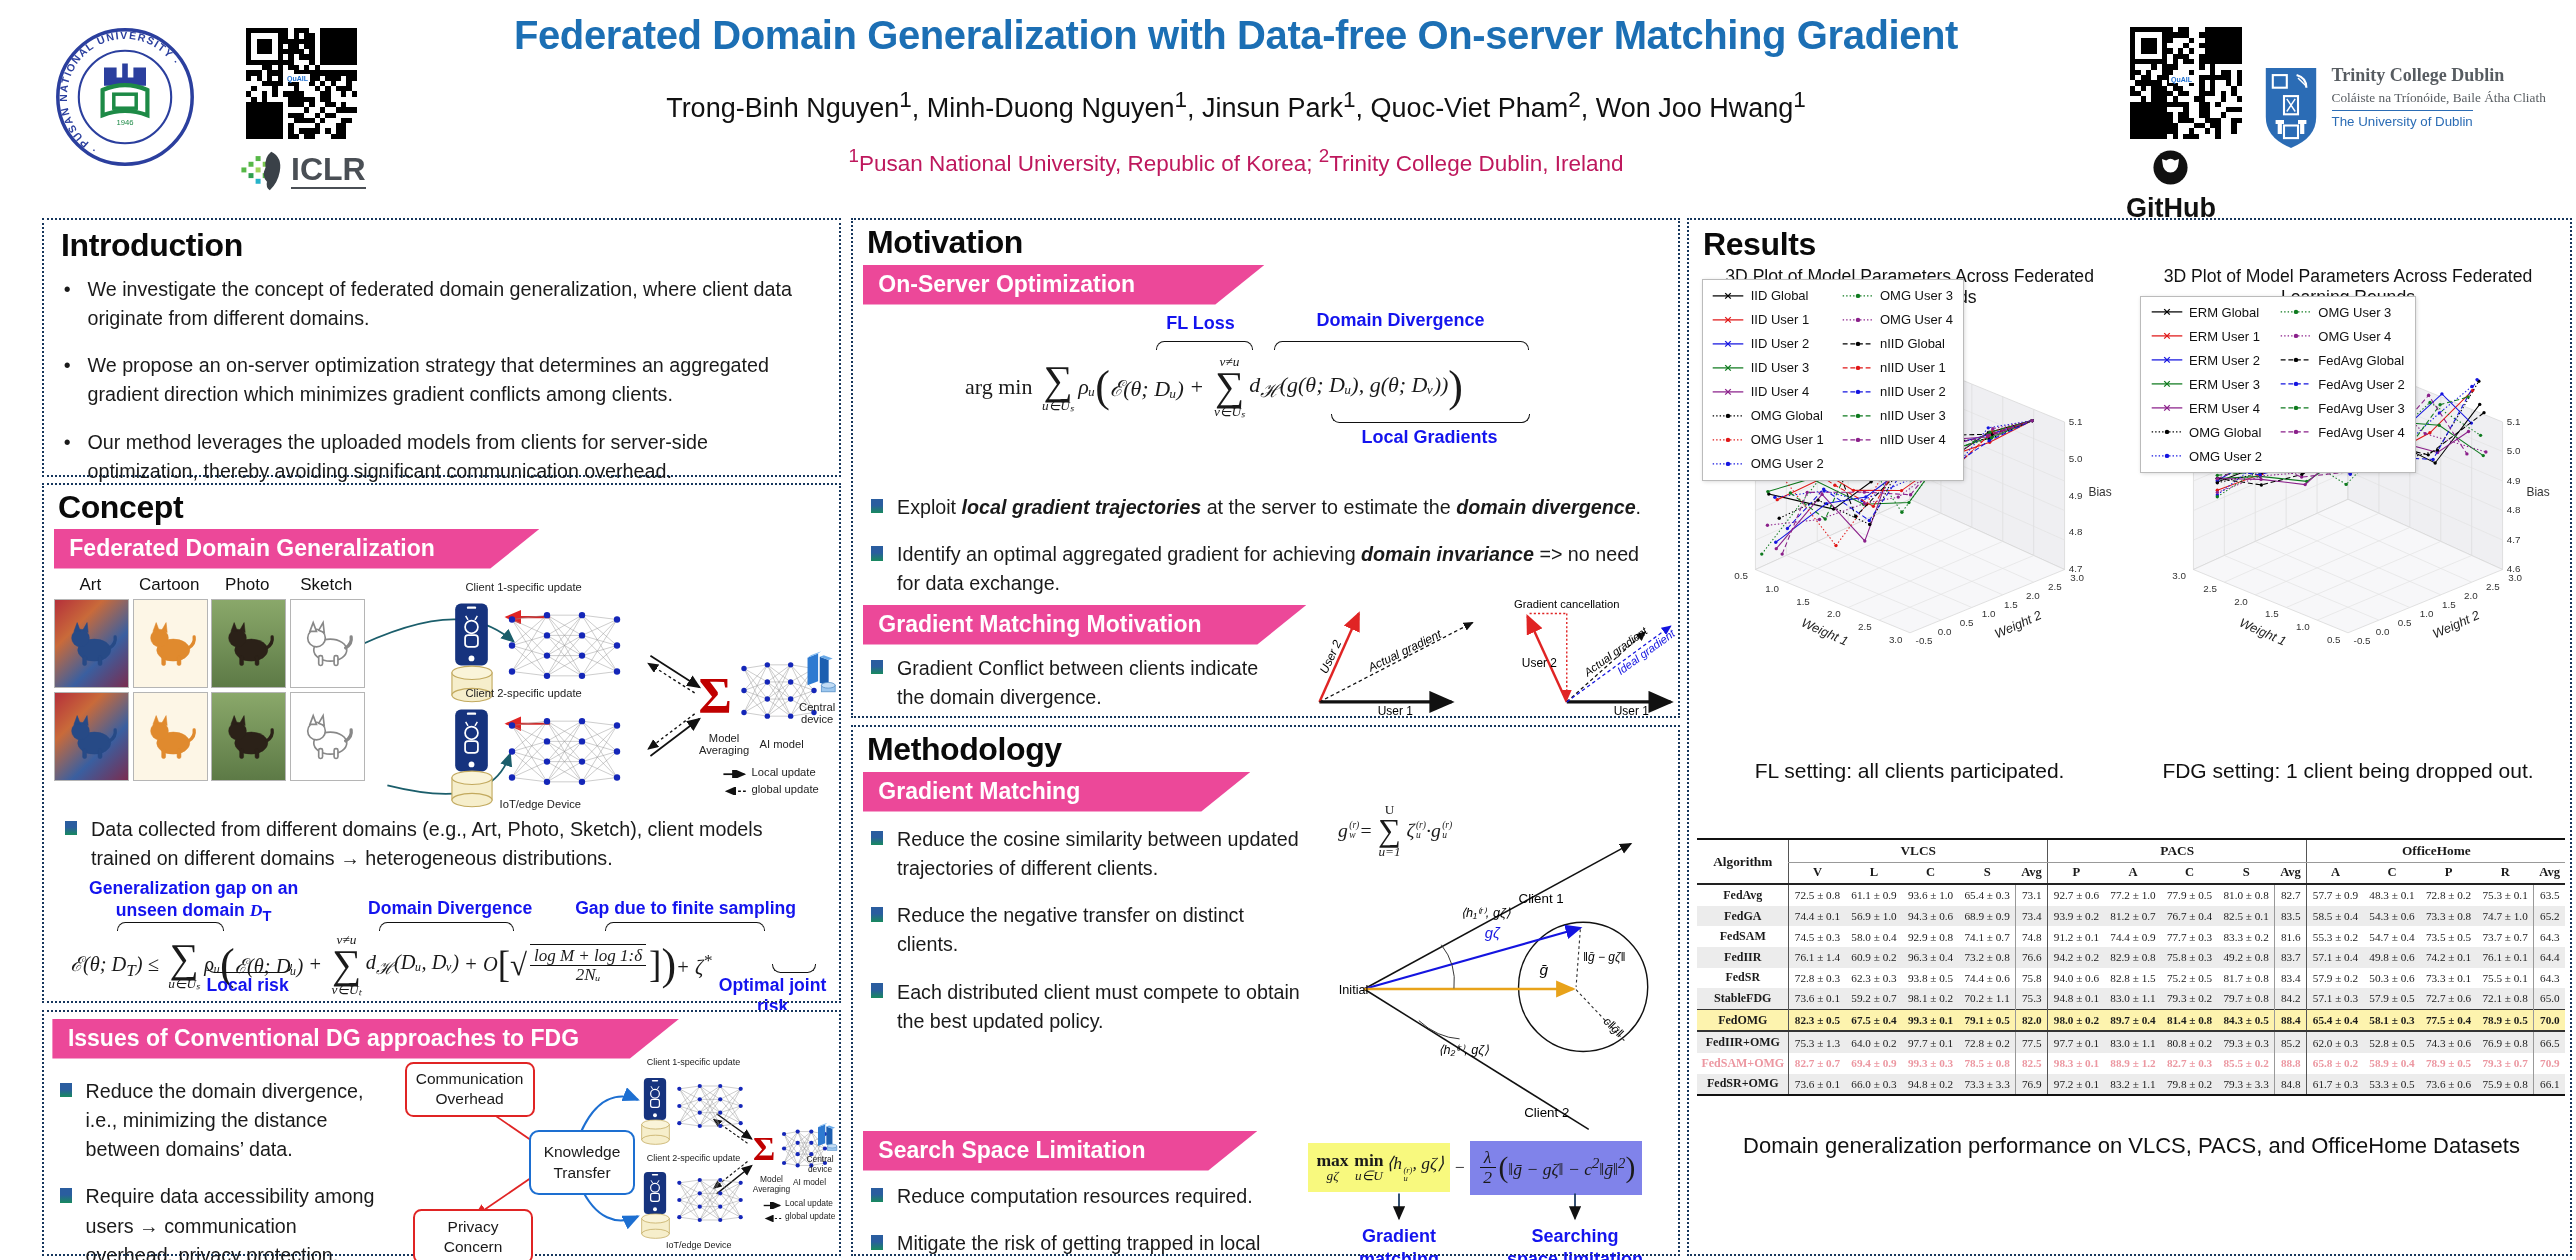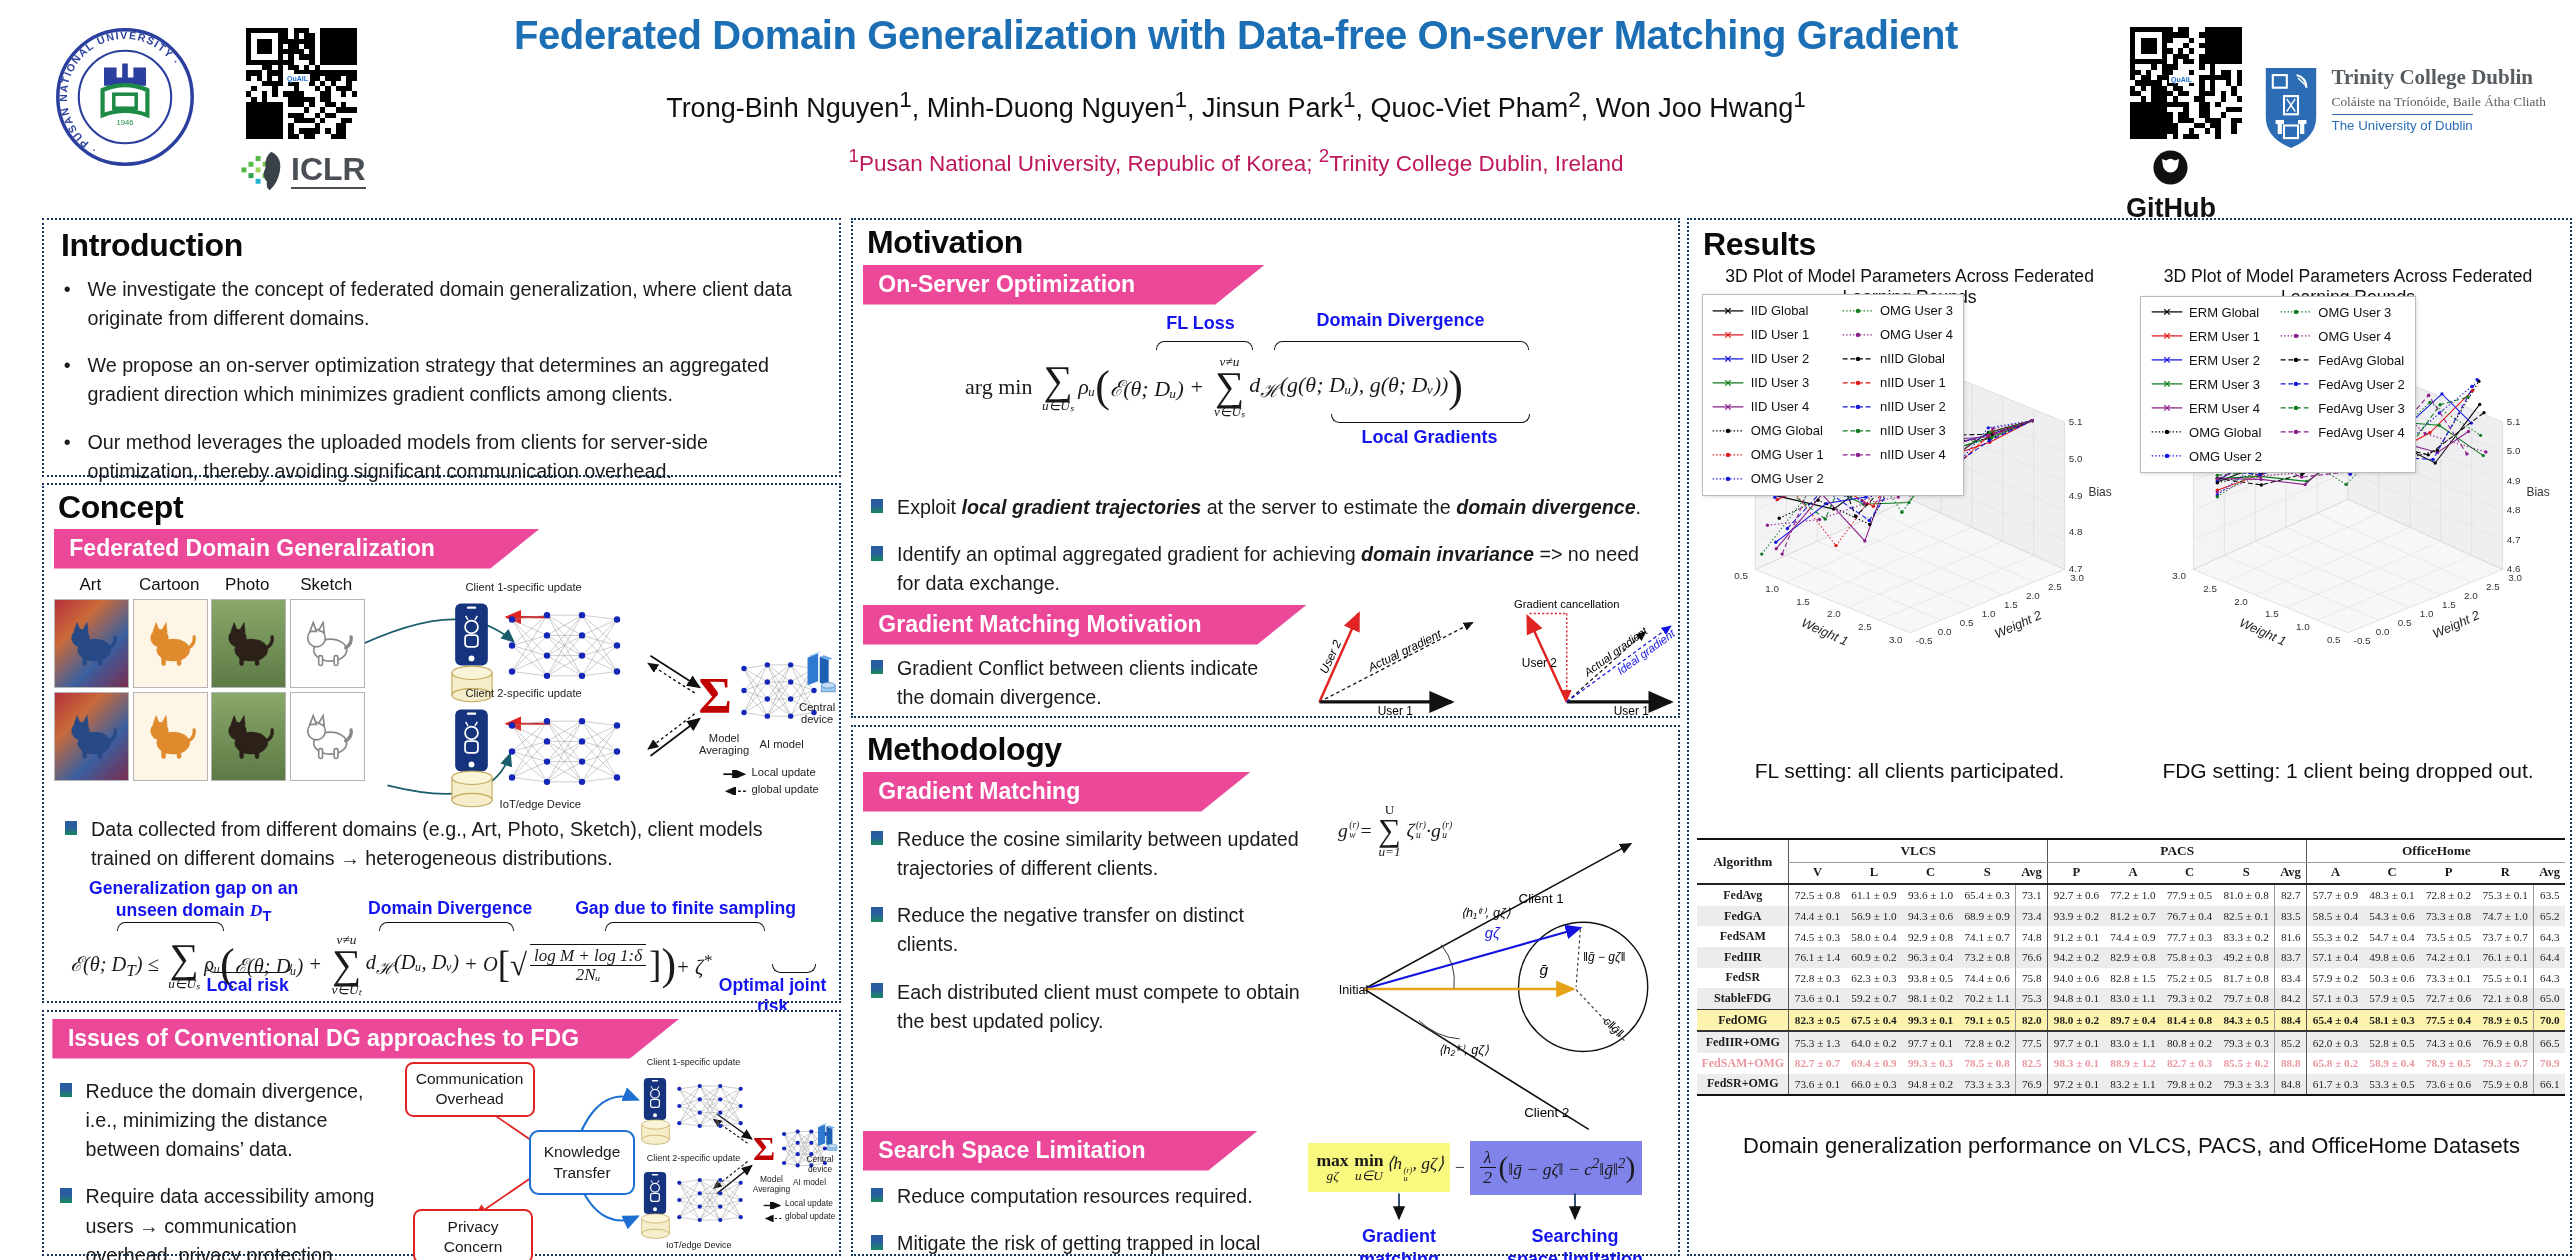--- a/index.html
+++ b/index.html
@@ -737,21 +737,21 @@
         <rect x="14" y="14" width="20" height="18" fill="none" stroke="#fff" stroke-width="3"></rect>
         <path d="M48,14 q14,4 14,18" fill="none" stroke="#fff" stroke-width="3"></path>
         <line x1="50" y1="18" x2="62" y2="30" stroke="#fff" stroke-width="2"></line>
         <rect x="30" y="44" width="20" height="26" fill="none" stroke="#fff" stroke-width="3"></rect>
         <line x1="34" y1="48" x2="46" y2="66" stroke="#fff" stroke-width="2"></line>
           <line x1="46" y1="48" x2="34" y2="66" stroke="#fff" stroke-width="2"></line>
         <path d="M18,78 h12 v6 h-3 v14 h-6 v-14 h-3 z M50,78 h12 v6 h-3 v14 h-6 v-14 h-3 z" fill="#fff"></path>
         <rect x="30" y="86" width="20" height="18" fill="none" stroke="#fff" stroke-width="3"></rect>
       </svg>
       <div>
-        <div style="font-size:21px;font-weight:bold;font-family:'Liberation Serif',serif;color:#575c61">Trinity College Dublin</div>
+        <div style="font-size:18px;font-weight:bold;font-family:'Liberation Serif',serif;color:#575c61">Trinity College Dublin</div>
         <div style="font-size:13.3px;font-family:'Liberation Serif',serif;color:#575c61;margin-top:4.2px">Coláiste na Tríonóide, Baile Átha Cliath</div>
         <div style="font-size:13.3px;color:#2b6cb5;margin-top:4.2px;border-top:1.4px solid #2b6cb5;display:inline-block;padding-top:2.8px">The University of Dublin</div>
       </div>
     </div>
   </div>
 
   <div class="section" style="left:42px;top:218px;width:799px;height:259px;">
     <div class="sec-title abs" style="left:17px;top:7px">Introduction</div>
     <ul class="blist dotlist abs" id="intro-list" style="left:19.7px;top:55px;width:759px;">
         <li>
@@ -1493,21 +1493,21 @@
         </svg>
       <div class="abs blue-lbl" style="left:28px;top:84px;width:126px;text-align:center;font-size:18px;line-height:1.3">Gradient matching</div>
       <div class="abs blue-lbl" style="left:197px;top:84px;width:140px;text-align:center;font-size:18px;line-height:1.3">Searching space limitation</div>
     </div>
   </div>
 
   <div class="section" style="left:1687px;top:218px;width:885px;height:1038px;">
     <div class="sec-title abs" style="left:14px;top:5.6px">Results</div>
     <div class="plot-box" style="left:5.6px;top:46px;">
       <div class="plot-title">3D Plot of Model Parameters Across Federated Learning Rounds</div>
-      <div class="legend-box" id="legend1" style="left:7px;top:28px;">
+      <div class="legend-box" id="legend1" style="left:7px;top:13px;">
           <div class="lcol">
             <div class="lent">
               <svg width="32" height="9.8" viewBox="0 0 46 14">
                 <line x1="1" y1="7" x2="45" y2="7" stroke="#000000" stroke-width="1.8"></line>
                 <line x1="19" y1="3" x2="27" y2="11" stroke="#000000" stroke-width="1.8"></line>
                 <line x1="27" y1="3" x2="19" y2="11" stroke="#000000" stroke-width="1.8"></line>
               </svg>
               <span>IID Global</span>
             </div>
             <div class="lent">

